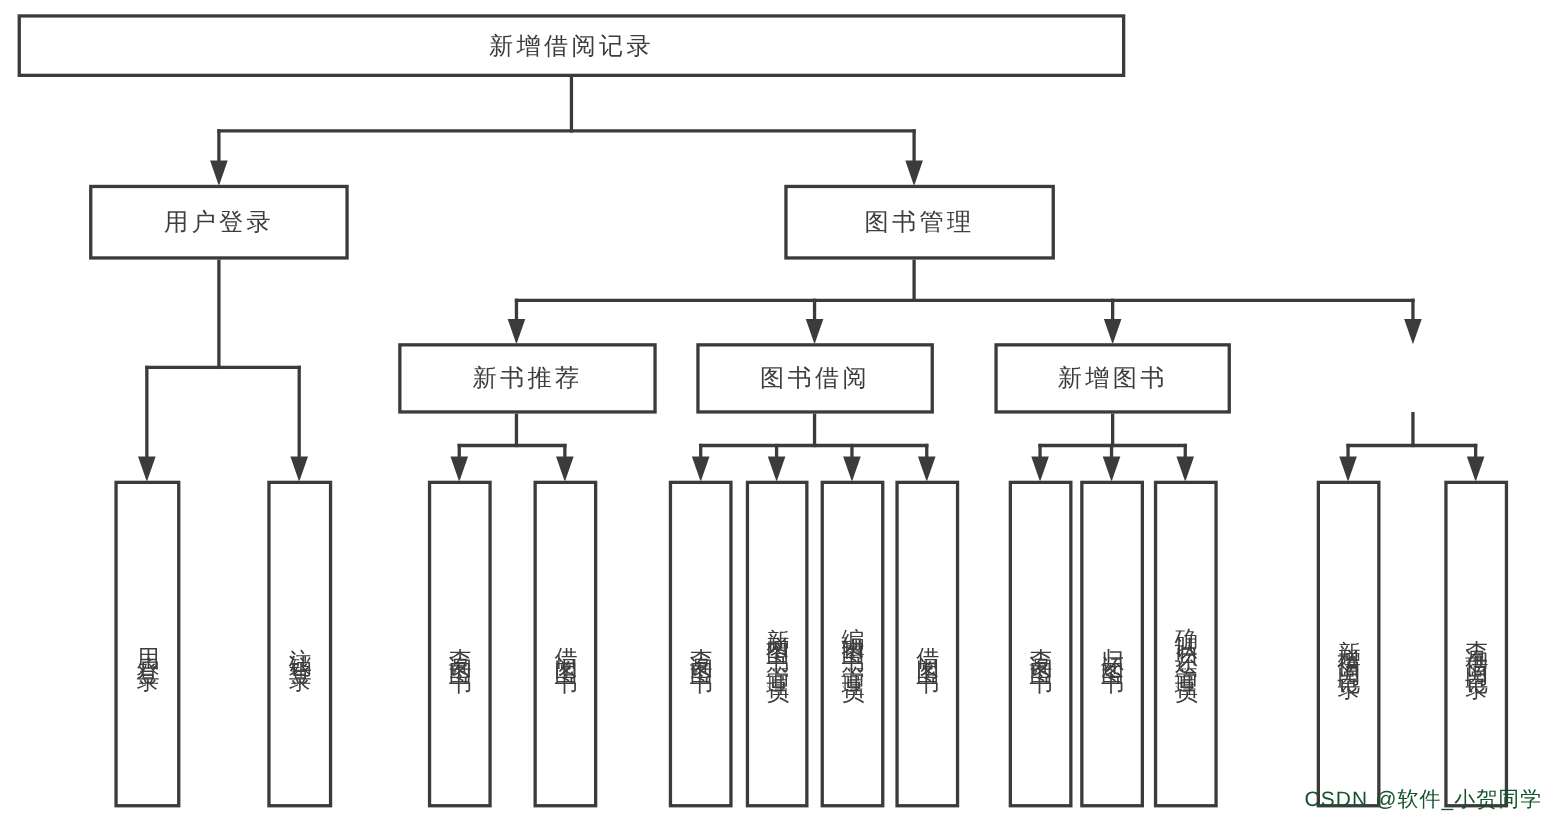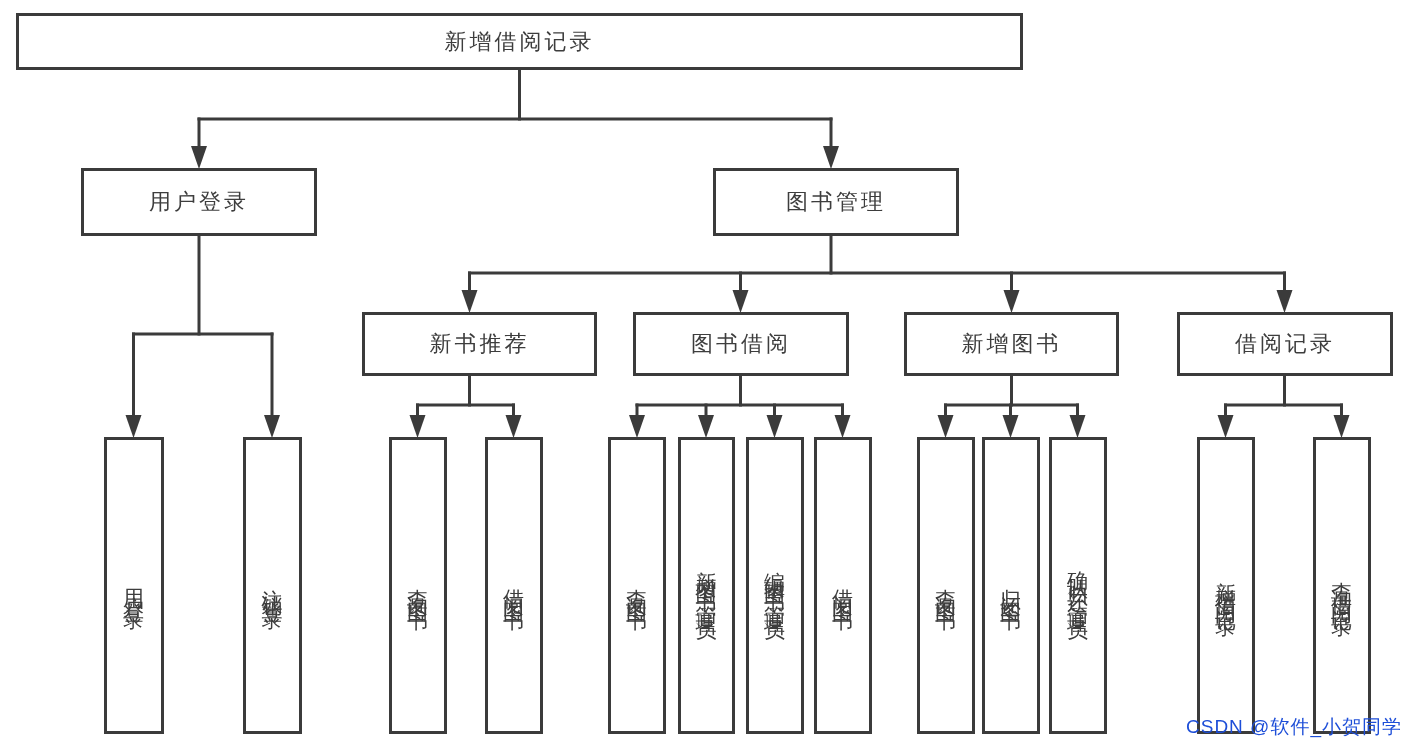--- a/index.html
+++ b/index.html
@@ -46,21 +46,21 @@
     font-size: 21px;
     letter-spacing: 7px;
     line-height: 1;
   }
   .watermark {
     position: absolute;
     left: 1186px;
     top: 714px;
     z-index: 3;
     font-size: 19px;
-    color: #1d4ed8;
+    color: #14532d;
     letter-spacing: 1px;
     white-space: nowrap;
   }
 </style>
 </head>
 <body>
 
 <div class="canvas">
 
   <svg class="connectors" viewBox="0 0 1405 747" xmlns="http://www.w3.org/2000/svg">
@@ -142,23 +142,20 @@
 
   <div class="node h" style="left:362px;top:312px;width:235px;height:64px">
     <span>新书推荐</span>
   </div>
   <div class="node h" style="left:633px;top:312px;width:216px;height:64px">
     <span>图书借阅</span>
   </div>
   <div class="node h" style="left:904px;top:312px;width:215px;height:64px">
     <span>新增图书</span>
   </div>
-  <div class="node h" style="left:1177px;top:312px;width:216px;height:64px">
-    <span>借阅记录</span>
-  </div>
 
   <div class="node leaf" style="left:104px;top:437px;width:60px;height:297px">
     <span>用户登录</span>
   </div>
   <div class="node leaf" style="left:243px;top:437px;width:59px;height:297px">
     <span>注销登录</span>
   </div>
 
   <div class="node leaf" style="left:389px;top:437px;width:58px;height:297px">
     <span>查询图书</span>

